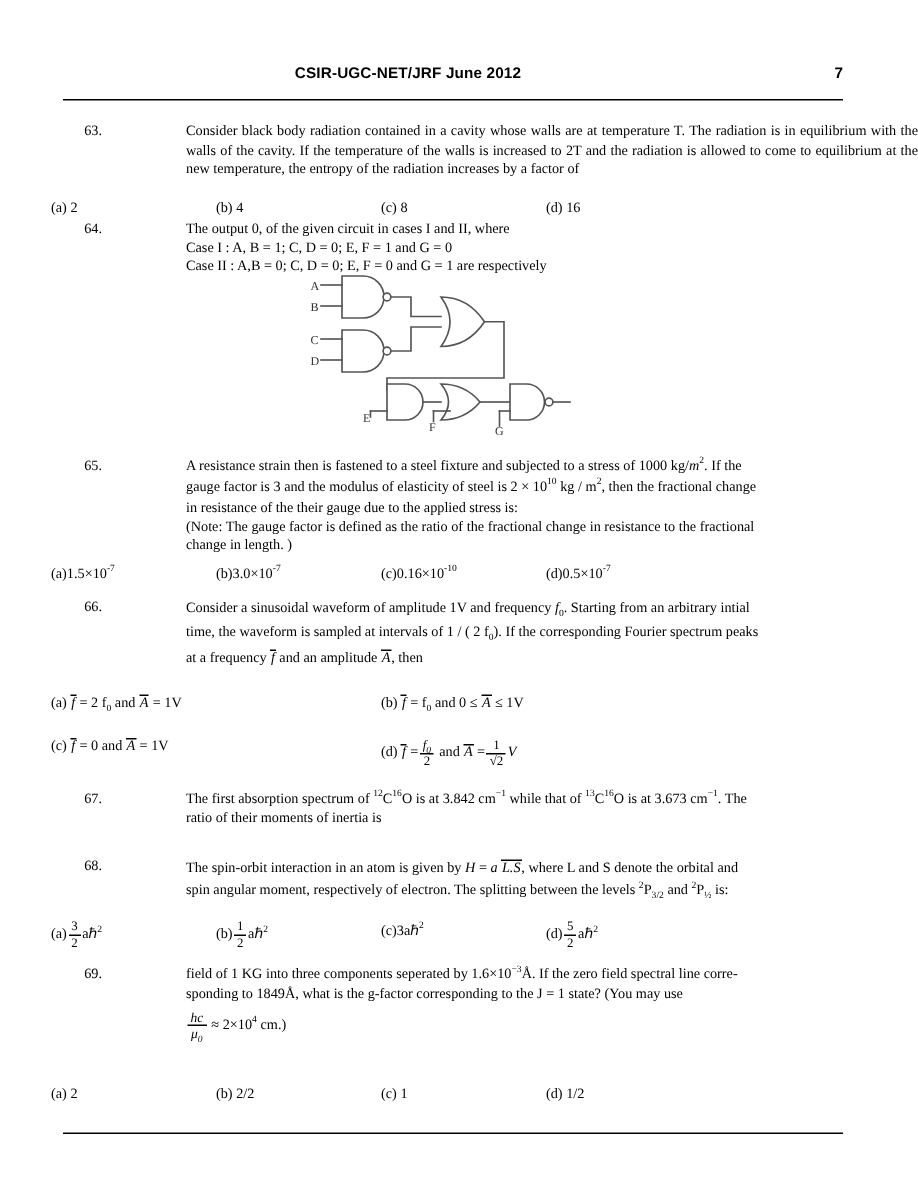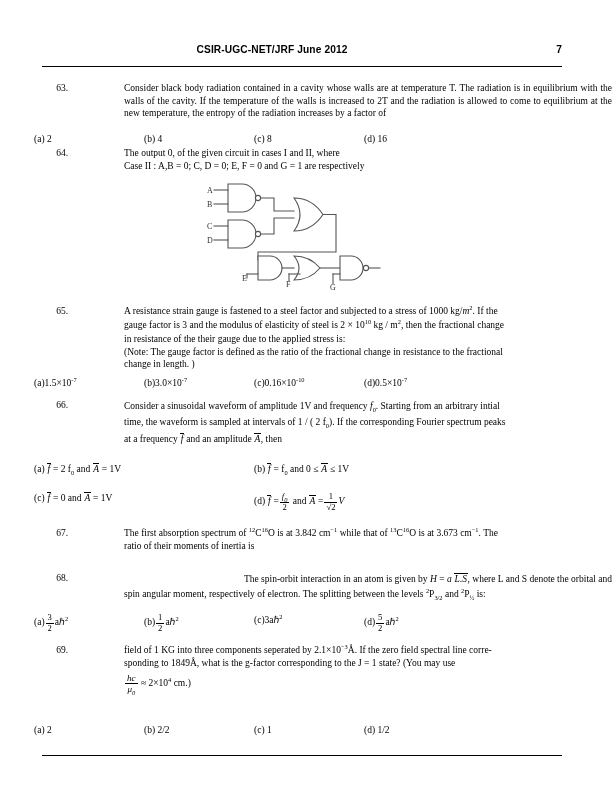--- a/index.html
+++ b/index.html
@@ -68,20 +68,21 @@
     <span class="opt o1">(a) 2</span>
     <span class="opt o2">(b) 4</span>
     <span class="opt o3">(c) 8</span>
     <span class="opt o4">(d) 16</span>
   </div>
 
   <div class="q" style="top:147px;">
     <div class="qnum">64.</div>
     <div class="qbody nojust">
       <p>The output 0, of the given circuit in cases I and II, where</p>
+      <p>Case I : A, B = 1; C, D = 0; E, F = 1 and G = 0</p>
       <p>Case II : A,B = 0; C, D = 0; E, F = 0 and G = 1 are respectively</p>
     </div>
   </div>
 
   <div class="circuit">
     <svg width="200" height="110" viewBox="0 0 200 110" fill="none" stroke="#555" stroke-width="1.1" stroke-linecap="square">
 
       <g>
         <path d="M38 4 L52 4 A14 14 0 0 1 52 32 L38 32 Z" fill="#fff"></path>
         <circle cx="68" cy="18" r="2.6" fill="#fff"></circle>
@@ -133,21 +134,21 @@
       <path d="M143 94 L150 94"></path>
       <path d="M143 94 L143 104"></path>
       <path d="M178.6 88 L190 88"></path>
     </svg>
   </div>
 
 
   <div class="q" style="top:305px;">
     <div class="qnum">65.</div>
     <div class="qbody nojust">
-      <p style="line-height:13px;"><span>A resistance strain gauge is fastened to a steel factor and subjected to a stress of 1000 kg/</span><span class="it">m</span><sup>2</sup><span>. If the</span></p>
+      <p style="line-height:13px;"><span>A resistance strain then is fastened to a steel fixture and subjected to a stress of 1000 kg/</span><span class="it">m</span><sup>2</sup><span>. If the</span></p>
       <p style="line-height:15px;"><span>gauge factor is 3 and the modulus of elasticity of steel is</span> <span>2 × 10</span><sup>10</sup> <span>kg / m</span><sup>2</sup><span>, then the fractional change</span></p>
       <p>in resistance of the their gauge due to the applied stress is:</p>
       <p>(Note: The gauge factor is defined as the ratio of the fractional change in resistance to the fractional</p>
       <p>change in length. )</p>
     </div>
   </div>
   <div class="opts" style="top:378px;">
     <span class="opt o1"><span>(a)</span><span>1.5×10</span><sup>-7</sup></span>
     <span class="opt o2"><span>(b)</span><span>3.0×10</span><sup>-7</sup></span>
     <span class="opt o3"><span>(c)</span><span>0.16×10</span><sup>-10</sup></span>
@@ -177,35 +178,35 @@
     <div class="qnum">67.</div>
     <div class="qbody nojust">
       <p><span>The first absorption spectrum of</span> <span class="pre-sup">12</span><span>C</span><sup>16</sup><span>O</span> <span>is at</span> <span>3.842 cm</span><sup>−1</sup> <span>while that of</span> <span class="pre-sup">13</span><span>C</span><sup>16</sup><span>O</span> <span>is at</span> <span>3.673 cm</span><sup>−1</sup><span>. The</span></p>
       <p>ratio of their moments of inertia is</p>
     </div>
   </div>
 
   <div class="q" style="top:572px;">
     <div class="qnum">68.</div>
     <div class="qbody nojust">
-      <p style="line-height:14px;text-align:right;"><span>The spin-orbit interaction in an atom is given by</span> <span class="it">H</span> <span>=</span> <span class="it">a</span> <span class="ovl it">L.S</span><span>, where L and S denote the orbital and</span></p>
+      <p style="line-height:14px;"><span>The spin-orbit interaction in an atom is given by</span> <span class="it">H</span> <span>=</span> <span class="it">a</span> <span class="ovl it">L.S</span><span>, where L and S denote the orbital and</span></p>
       <p style="line-height:16px;"><span>spin angular moment, respectively of electron. The splitting between the levels</span> <span class="pre-sup">2</span><span>P</span><sub>3/2</sub> <span>and</span> <span class="pre-sup">2</span><span>P</span><sub>½</sub> <span>is:</span></p>
     </div>
   </div>
   <div class="opts" style="top:613px;height:22px;">
     <span class="opt o1"><span>(a)</span><span class="frac"><span class="num">3</span><span class="den">2</span></span><span>aℏ</span><sup>2</sup></span>
     <span class="opt o2"><span>(b)</span><span class="frac"><span class="num">1</span><span class="den">2</span></span><span>aℏ</span><sup>2</sup></span>
     <span class="opt o3"><span>(c)</span><span>3aℏ</span><sup>2</sup></span>
     <span class="opt o4"><span>(d)</span><span class="frac"><span class="num">5</span><span class="den">2</span></span><span>aℏ</span><sup>2</sup></span>
   </div>
 
   <div class="q" style="top:644px;">
     <div class="qnum">69.</div>
     <div class="qbody nojust">
-      <p><span>field of 1 KG into three components seperated by</span> <span>2.1×10</span><sup>−3</sup><span>Å. If the zero field spectral line corre-</span></p>
+      <p><span>field of 1 KG into three components seperated by</span> <span>1.6×10</span><sup>−3</sup><span>Å. If the zero field spectral line corre-</span></p>
       <p>sponding to  1849Å,  what is the g-factor corresponding to the  J = 1  state? (You may use</p>
       <p style="margin-top:4px;line-height:11px;"><span class="frac" style="font-size:9px;line-height:10px;"><span class="num it">hc</span><span class="den it"><span>μ</span><sub>0</sub></span></span> <span>≈ 2×10</span><sup>4</sup> <span>cm.)</span></p>
     </div>
   </div>
   <div class="opts" style="top:725px;">
     <span class="opt o1">(a)  2</span>
     <span class="opt o2">(b) 2/2</span>
     <span class="opt o3">(c)  1</span>
     <span class="opt o4">(d) 1/2</span>
   </div>

